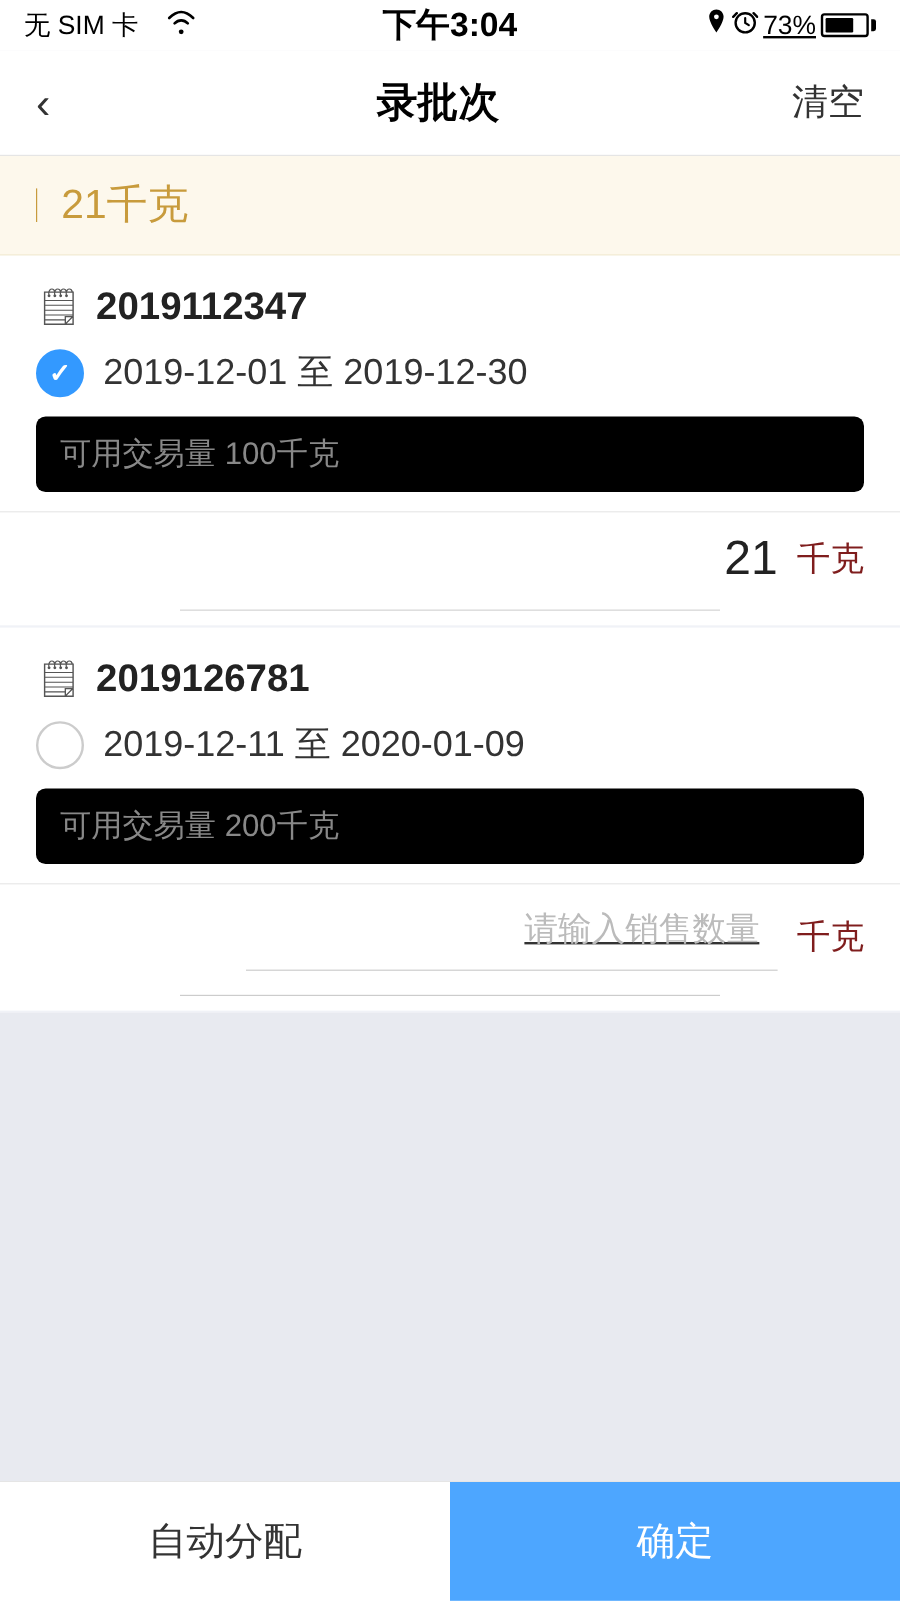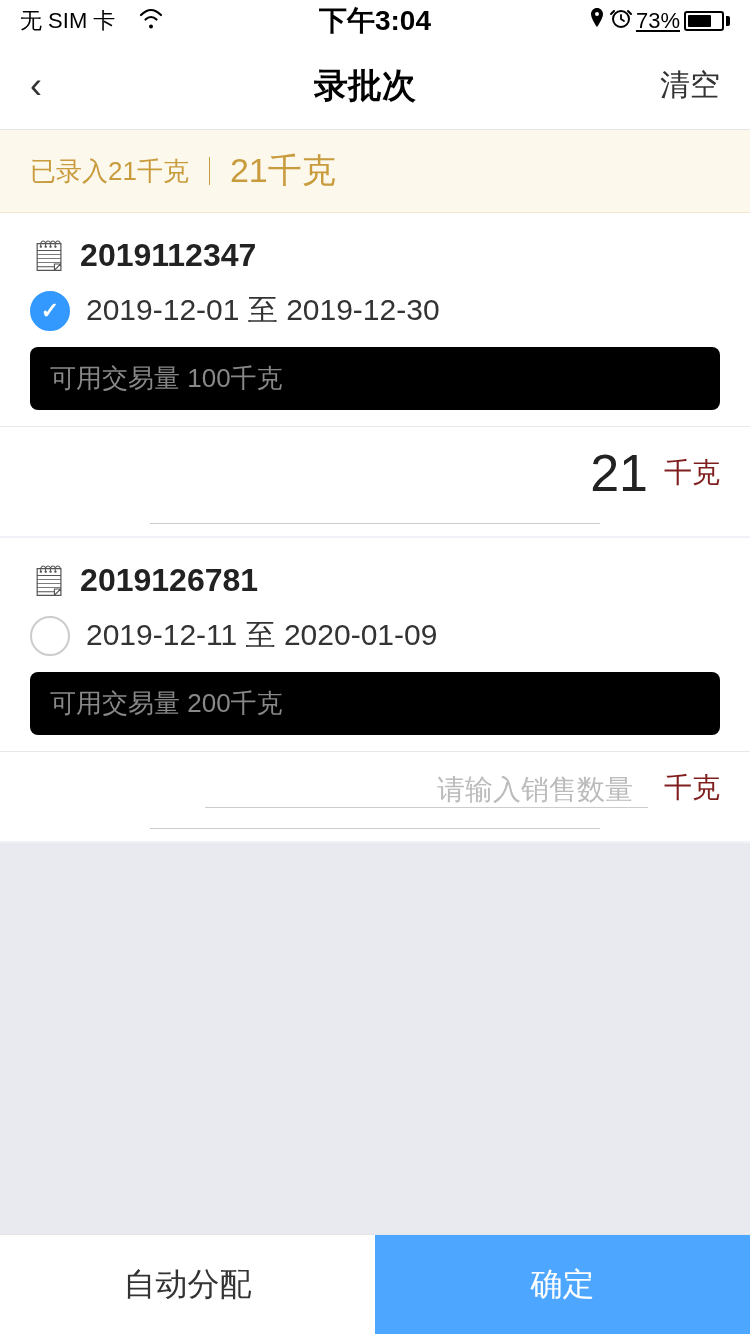--- a/index.html
+++ b/index.html
@@ -194,28 +194,29 @@
     }
     .qty-input {
       border: none;
       outline: none;
       font-size: 34px;
       color: #333;
       text-align: right;
       min-width: 120px;
       background: transparent;
       border-bottom: 1px solid #ccc;
-      padding-bottom: 0;
+      padding-bottom: 16px;
+      text-decoration: underline;
     }
     .qty-input::placeholder {
       color: #bbb;
       font-size: 28px;
     }
     .qty-input-filled {
-      font-size: 52px;
+      font-size: 40px;
       font-weight: 500;
       color: #222;
       border: none;
       outline: none;
       text-align: right;
       min-width: 80px;
       background: transparent;
     }
     .unit-label {
       font-size: 28px;
@@ -312,21 +313,20 @@
   </div>
 </div>
 
 <div class="nav-bar">
   <span class="nav-back">‹</span>
   <span class="nav-title">录批次</span>
   <span class="nav-action">清空</span>
 </div>
 
 <div class="summary-bar">
-  <span class="summary-label">已录入21千克</span>
   <span class="summary-divider"></span>
   <span class="summary-value">21千克</span>
 </div>
 
 <div class="content-wrap">
 
   <div class="batch-item">
     <div class="batch-header">
       <span class="batch-icon">🗒</span>
       <span class="batch-id">2019112347</span>

